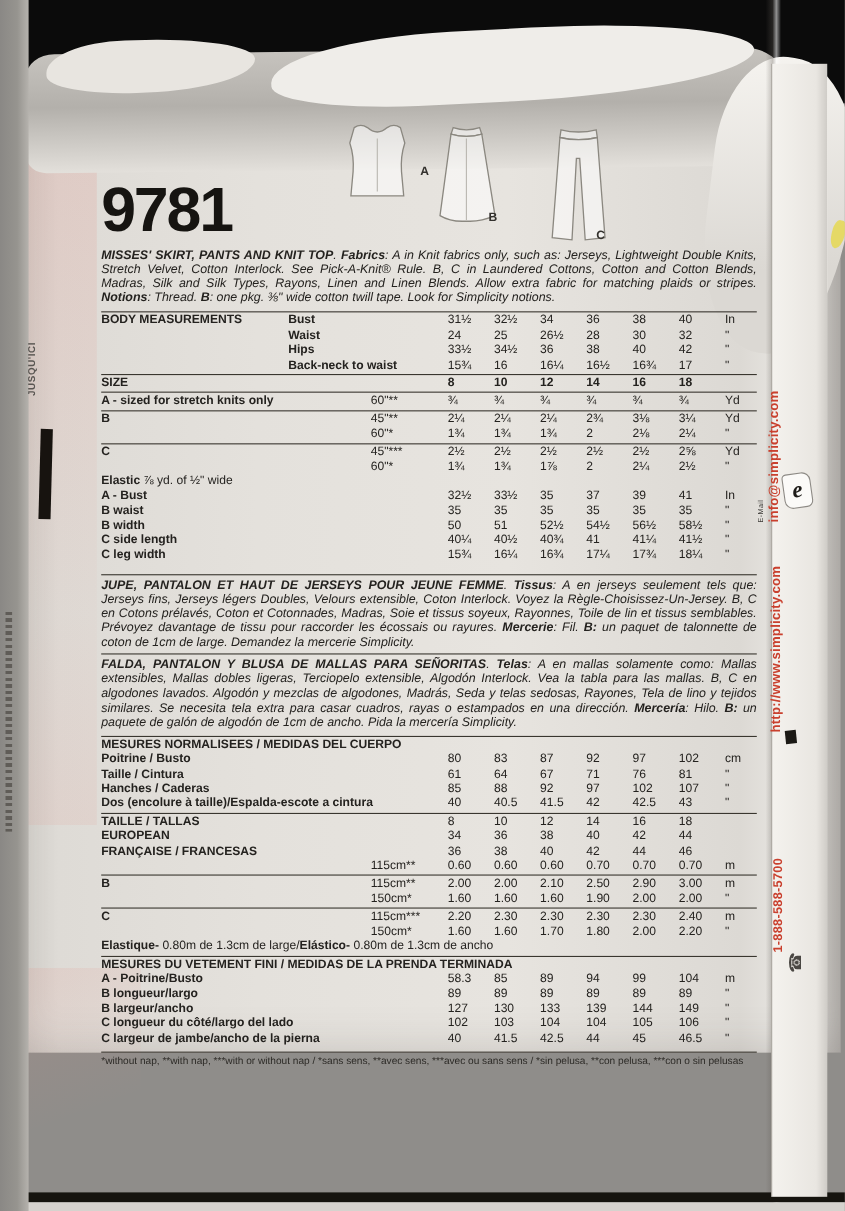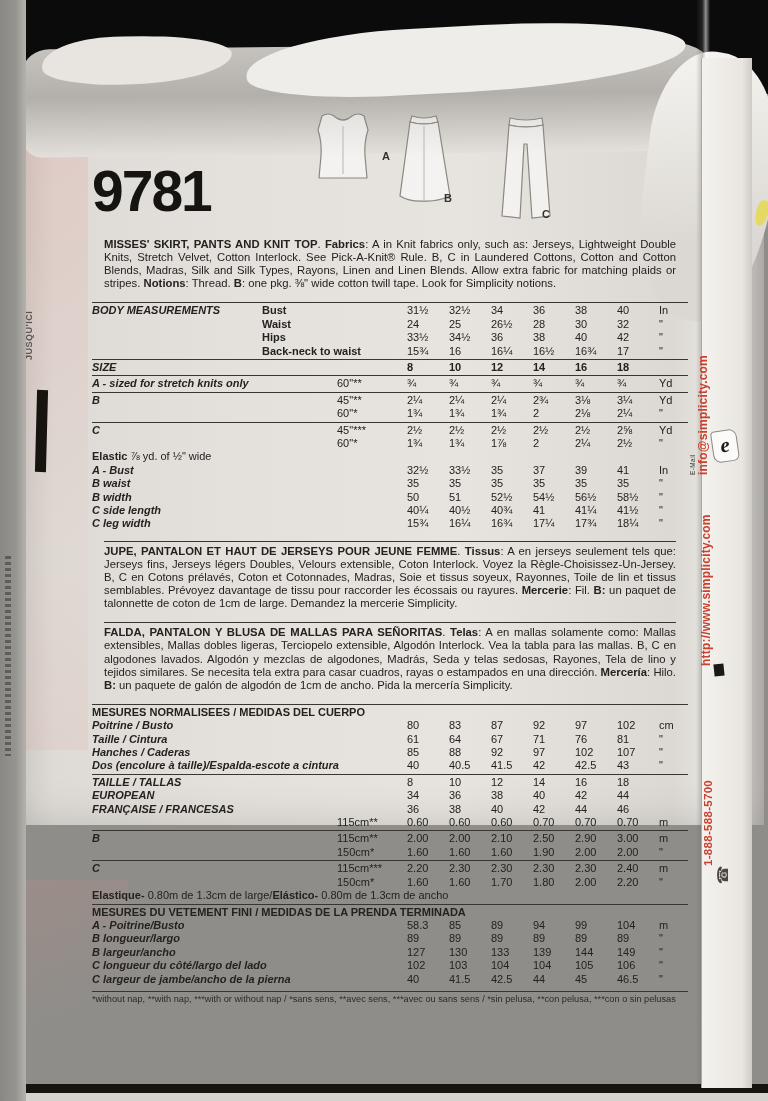--- a/index.html
+++ b/index.html
@@ -1,19 +1,19 @@
 <!DOCTYPE html>
 <html><head>
 <meta charset="utf-8">
 <style>
   html,body{margin:0;padding:0;}
   body{width:768px;height:1101px;background:#8f8d8a;font-family:"Liberation Sans",sans-serif;color:#23211e;}
   .page{position:relative;width:768px;height:1101px;overflow:hidden;background:#8f8d8a;}
   
-  .paper{position:absolute;left:8px;top:0;width:756px;height:825px;
+  .paper{position:absolute;left:8px;top:0;width:756px;height:957px;
     background:linear-gradient(90deg,#cfccc7 0%,#dedbd6 6%,#e4e1dc 30%,#e7e4df 60%,#dcd9d4 88%,#e9e7e3 94%,#b9b6b2 100%);
     box-shadow:inset 0 0 40px rgba(90,85,78,.25);}
   .pink-smudge{position:absolute;left:0;top:110px;width:80px;height:640px;
     background:linear-gradient(180deg,rgba(226,142,132,.22),rgba(226,142,132,.04) 70%,rgba(226,142,132,.12));pointer-events:none;}
   .pink-smudge2{position:absolute;left:0;top:880px;width:120px;height:220px;
     background:linear-gradient(160deg,rgba(226,142,132,.16),rgba(226,142,132,0) 60%);pointer-events:none;}
   .crease{position:absolute;left:688px;top:0;width:14px;height:1101px;
     background:linear-gradient(90deg,rgba(0,0,0,0) 0%,rgba(95,90,84,.32) 45%,rgba(255,255,255,.55) 70%,rgba(0,0,0,0) 100%);}
   
   .top-band{position:absolute;left:0;top:0;width:768px;height:94px;background:#0b0b0b;}
@@ -56,29 +56,29 @@
   .phone-wrap{left:14px;top:790px;}
   .phone{font-size:11.5px;font-weight:bold;color:#c9402e;letter-spacing:.3px;}
   .phone-icon{position:absolute;left:12px;top:808px;font-size:15px;color:#4a4743;transform:rotate(-90deg);}
   
   .pattern-number{position:absolute;left:84px;top:158px;font-size:57px;font-weight:bold;letter-spacing:-2px;color:#161411;}
   .diagram{position:absolute;left:290px;top:100px;width:280px;height:130px;}
   .diagram svg{position:absolute;}
   .view-label{position:absolute;font-size:11px;font-weight:bold;color:#33312d;}
   
   .content{position:absolute;left:84px;top:226px;width:596px;color:#24221f;}
-  .para{font-size:11.3px;line-height:13.1px;text-align:justify;margin:12px;}
+  .para{font-size:11.3px;line-height:13.1px;text-align:justify;margin:0;font-style:italic;}
   .para .b{font-weight:bold;}
   .rule-top{border-top:1.5px solid #39362f;padding-top:3px;}
   .tblock{margin-top:5px;}
   .trow{display:grid;grid-template-columns:170px 145px repeat(6,42px) 1fr;
     font-size:11px;line-height:13.4px;min-height:13.4px;}
   .trow.sep{border-top:1.5px solid #39362f;padding-top:1px;margin-top:1px;}
   .trow.title,.trow.note{display:block;}
-  .trow .lab{font-weight:bold;white-space:nowrap;font-style:italic;}
+  .trow .lab{font-weight:bold;white-space:nowrap;}
   .trow .sub{font-weight:bold;white-space:nowrap;}
   .trow .spec{padding-left:75px;white-space:nowrap;}
   .trow .val{white-space:nowrap;}
   .trow.vb .val{font-weight:bold;}
   .trow .unit{white-space:nowrap;}
   .trow.title{font-weight:bold;}
   .trow.note .b{font-weight:bold;text-align:center;}
   .fr-block{margin-top:10px;}
   .es-block{margin-top:3px;}
   .footnote{margin-top:5px;border-top:1.5px solid #39362f;padding-top:2px;

